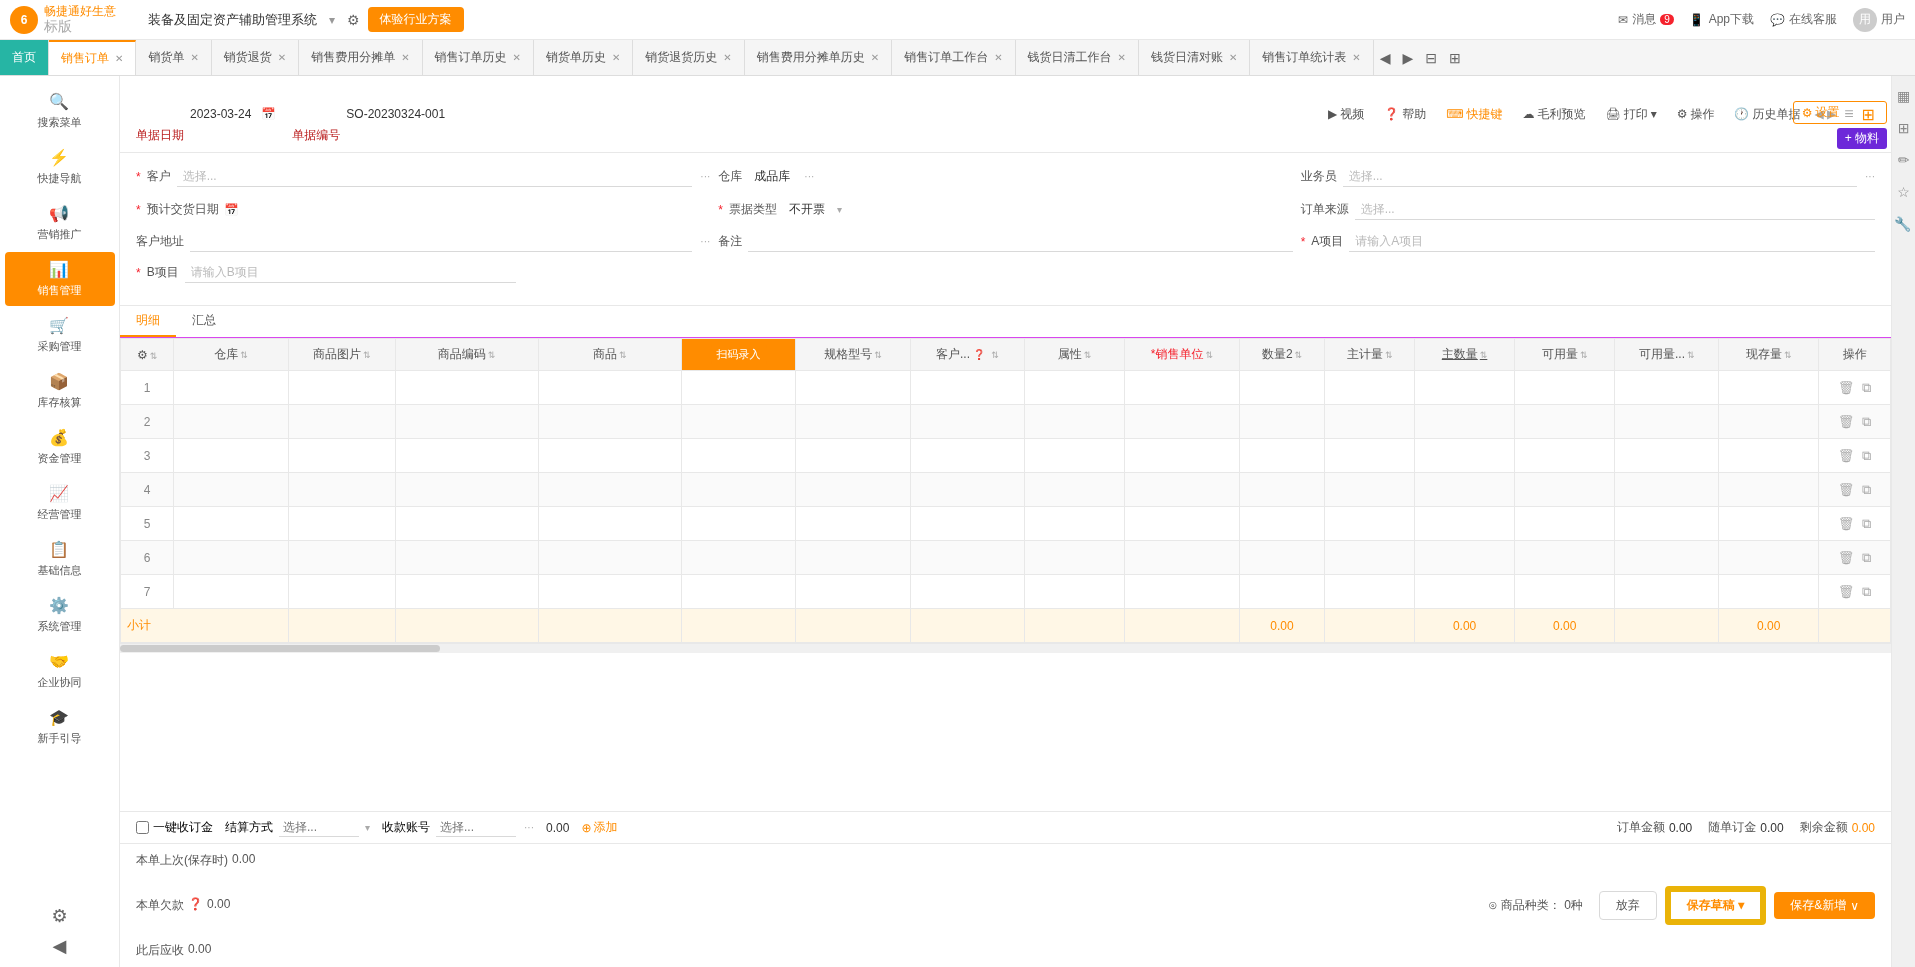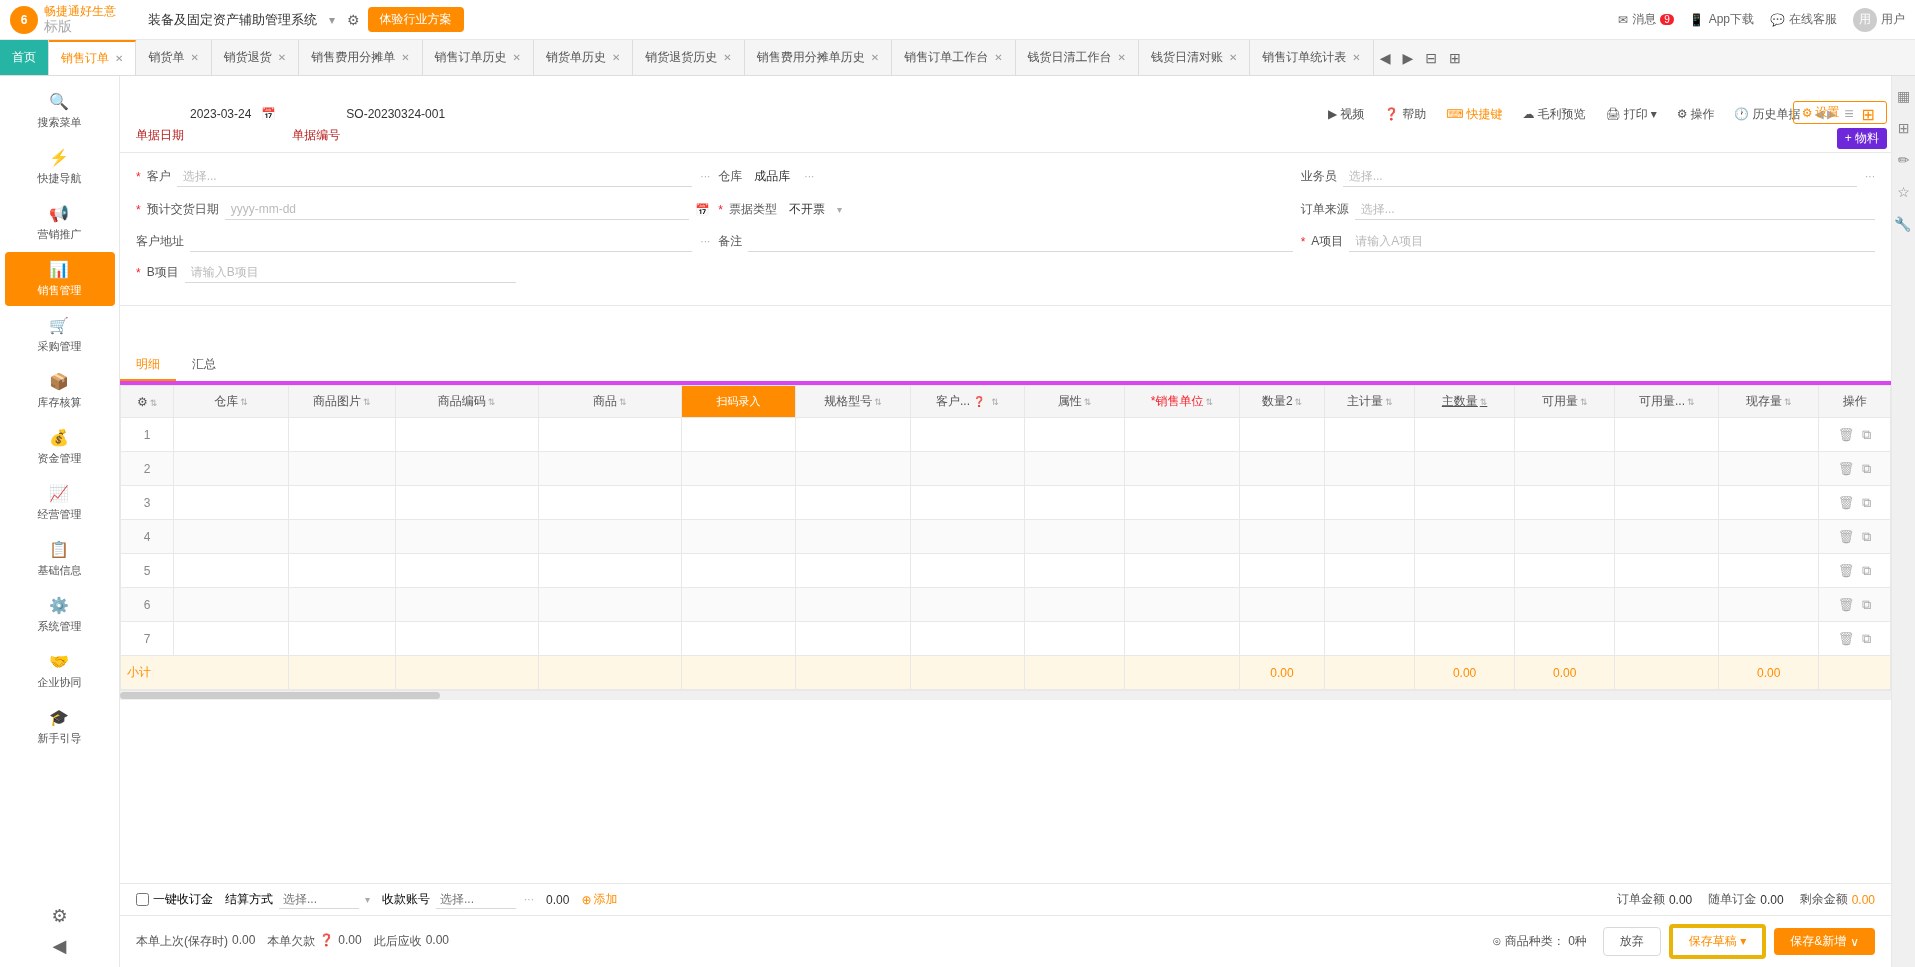--- a/index.html
+++ b/index.html
@@ -89,21 +89,21 @@
     .field-input {
       flex: 1; border: none; border-bottom: 1px solid #d9d9d9;
       padding: 3px 6px; color: #333; min-width: 80px; outline: none;
       background: transparent;
     }
     .field-input::placeholder { color: #bbb; }
     .field-more { color: #aaa; font-size: 10px; cursor: pointer; margin-left: 2px; }
     .select-arrow { color: #aaa; font-size: 10px; cursor: pointer; }
 
     
-    .detail-tabs { display: flex; border-bottom: 4px solid #d946ef; background: #fff; margin-top: 44px; }
+    .detail-tabs { display: flex; border-bottom: 1px solid #d946ef; background: #fff; }
     .detail-tab {
       padding: 6px 16px; cursor: pointer; color: #555; border-bottom: 2px solid transparent;
     }
     .detail-tab.active { color: #ff8c00; border-bottom-color: #ff8c00; }
 
     
     .table-wrapper { flex: 1; overflow: auto; }
     .data-table { width: 100%; border-collapse: collapse; }
     .data-table th {
       background: #f5f5f5; border: 1px solid #e8e8e8; padding: 6px 8px;
@@ -137,31 +137,31 @@
     .amount-item { display: flex; align-items: center; gap: 4px; }
     .amount-label { color: #555; }
     .amount-value { color: #333; font-weight: 500; }
     .amount-value.orange { color: #ff8c00; }
 
     
     .footer {
       border-top: 1px solid #e8e8e8; padding: 8px 16px;
       display: flex; align-items: center; background: #fff; flex-shrink: 0;
     }
-    .footer-info { display: flex; gap: 12px; color: #555; }
+    .footer-info { display: flex; gap: 28px; color: #555; flex-direction: column; }
     .footer-info-item { display: flex; gap: 4px; }
     .footer-actions { margin-left: auto; display: flex; align-items: center; gap: 8px; }
     .footer-count { color: #555; margin-right: 8px; }
     .btn-discard {
       border: 1px solid #d9d9d9; background: #fff; color: #555;
       padding: 5px 16px; border-radius: 4px; cursor: pointer;
     }
     .btn-draft {
-      border: 4px solid #eab308; background: #fff; color: #ff8c00;
-      padding: 5px 16px; border-radius: 4px; cursor: pointer;
+      border: 6px solid #eab308; background: #fff; color: #ff8c00;
+      padding: 5px 16px; border-radius: 4px; cursor: pointer; font-weight: bold;
     }
     .btn-save-new {
       background: #ff8c00; color: #fff; border: none;
       padding: 5px 16px; border-radius: 4px; cursor: pointer; display: flex; align-items: center; gap: 4px;
     }
 
     
     .right-panel {
       width: 24px; background: #f0f0f0; border-left: 1px solid #e8e8e8;
       display: flex; flex-direction: column; align-items: center; padding-top: 8px; gap: 8px;
@@ -425,21 +425,20 @@
           <span class="field-label">业务员</span>
           <input class="field-input" type="text" placeholder="选择..." style="">
           <span class="field-more">···</span>
         </div>
       </div>
 
       <div class="form-row">
         <div class="field-group">
           <span class="required-star">*</span>
           <span class="field-label">预计交货日期</span>
-          <input class="field-input" type="text" placeholder="yyyy-mm-dd" style="">
           <span style="color:#aaa;">📅</span>
         </div>
         <div class="field-group">
           <span class="required-star">*</span>
           <span class="field-label">票据类型</span>
           <span style="color:#333;padding:3px 6px;">不开票</span>
           <span class="select-arrow">▾</span>
         </div>
         <div class="field-group">
           <span class="field-label">订单来源</span>

